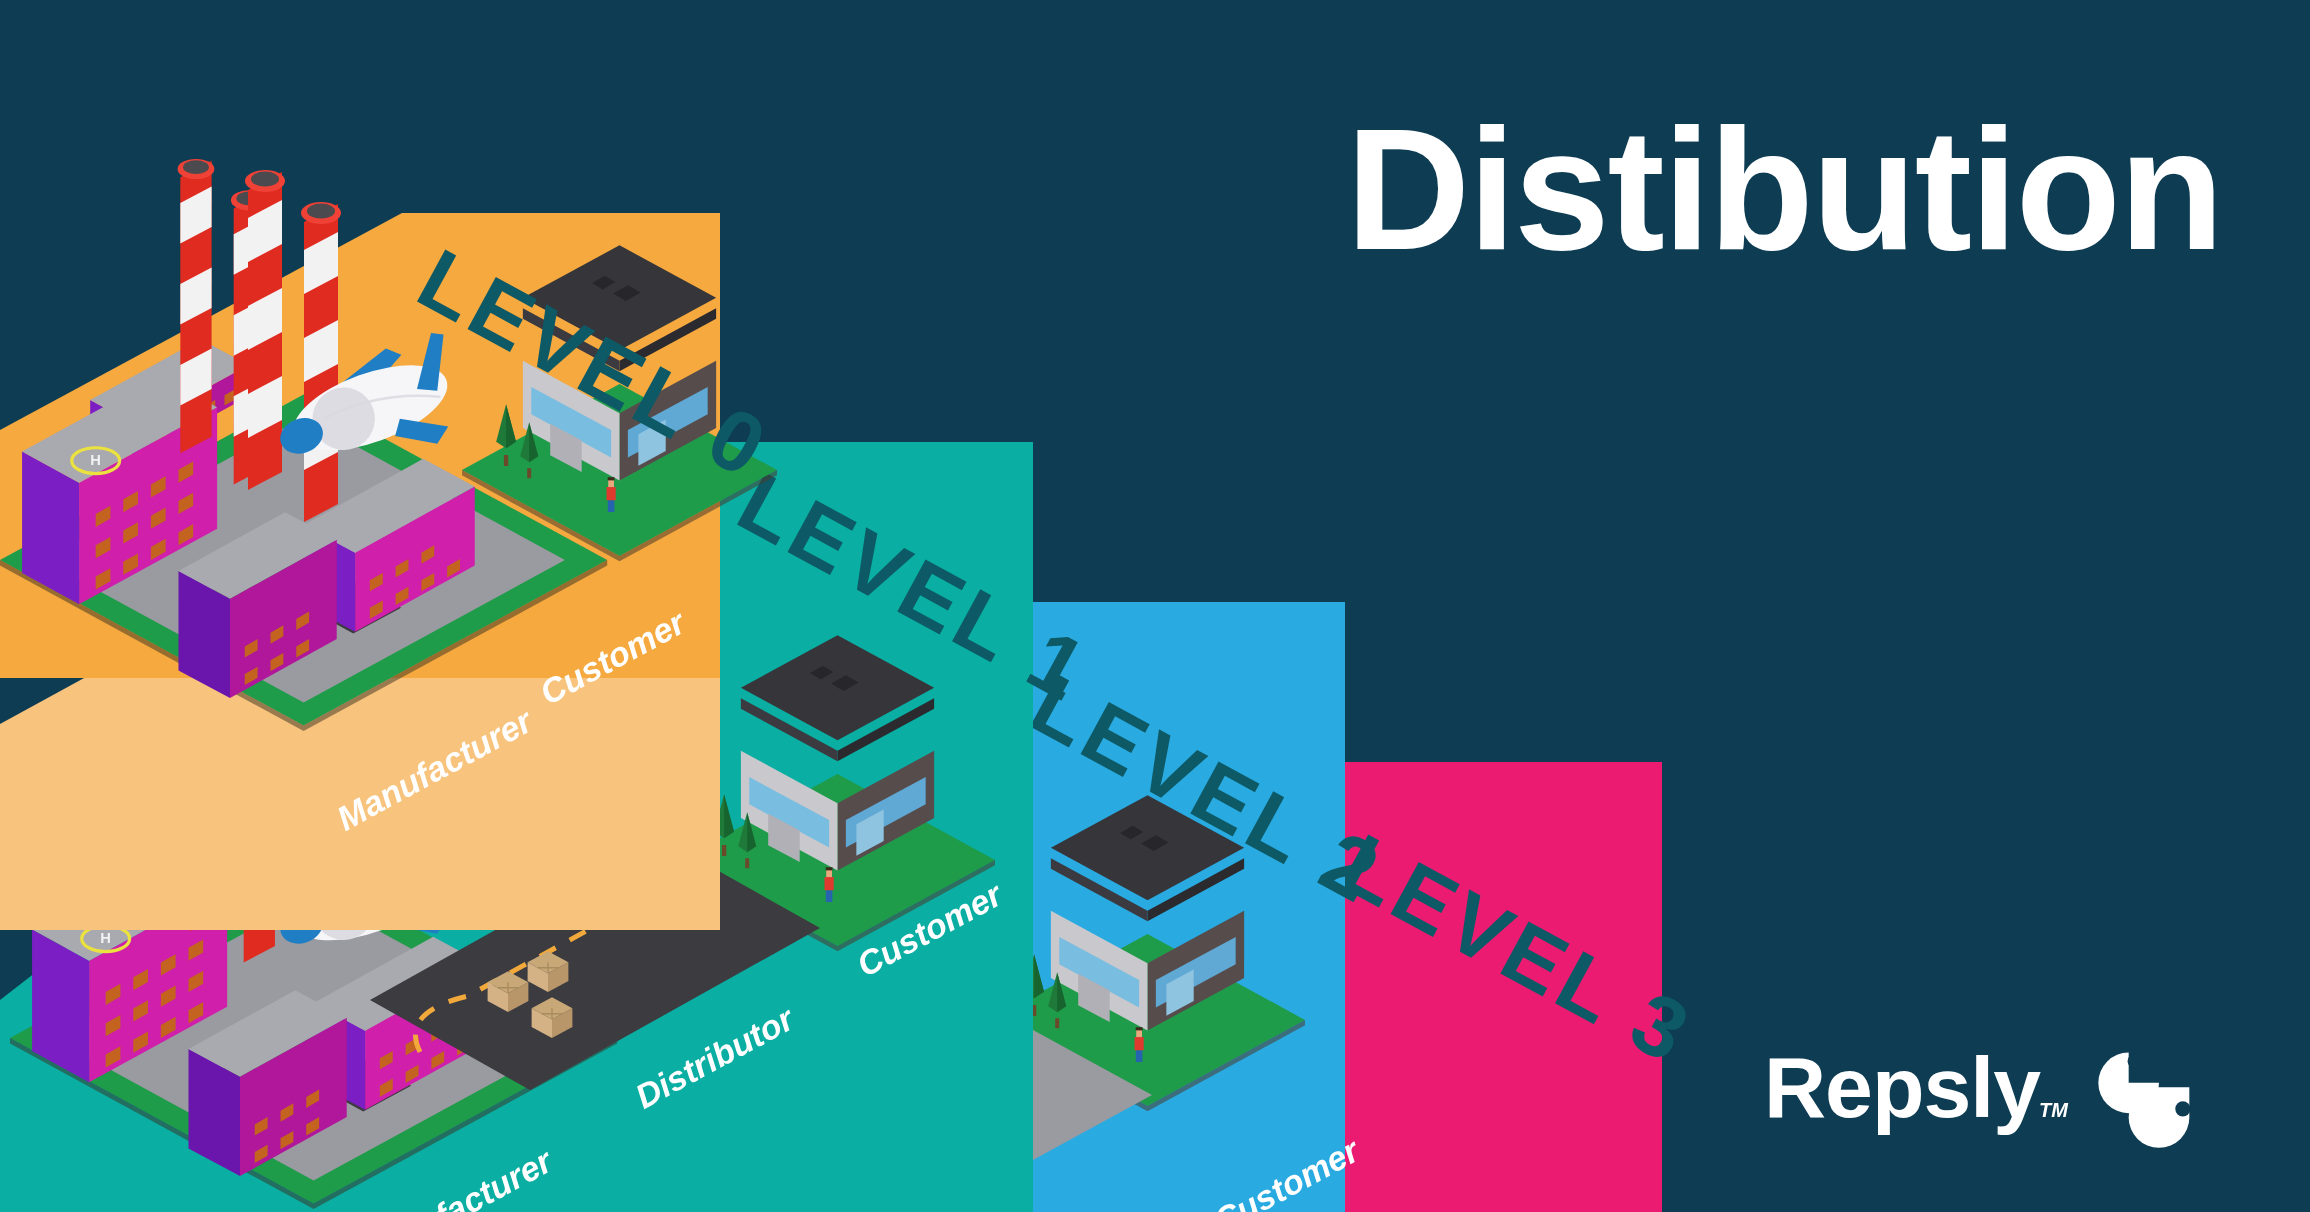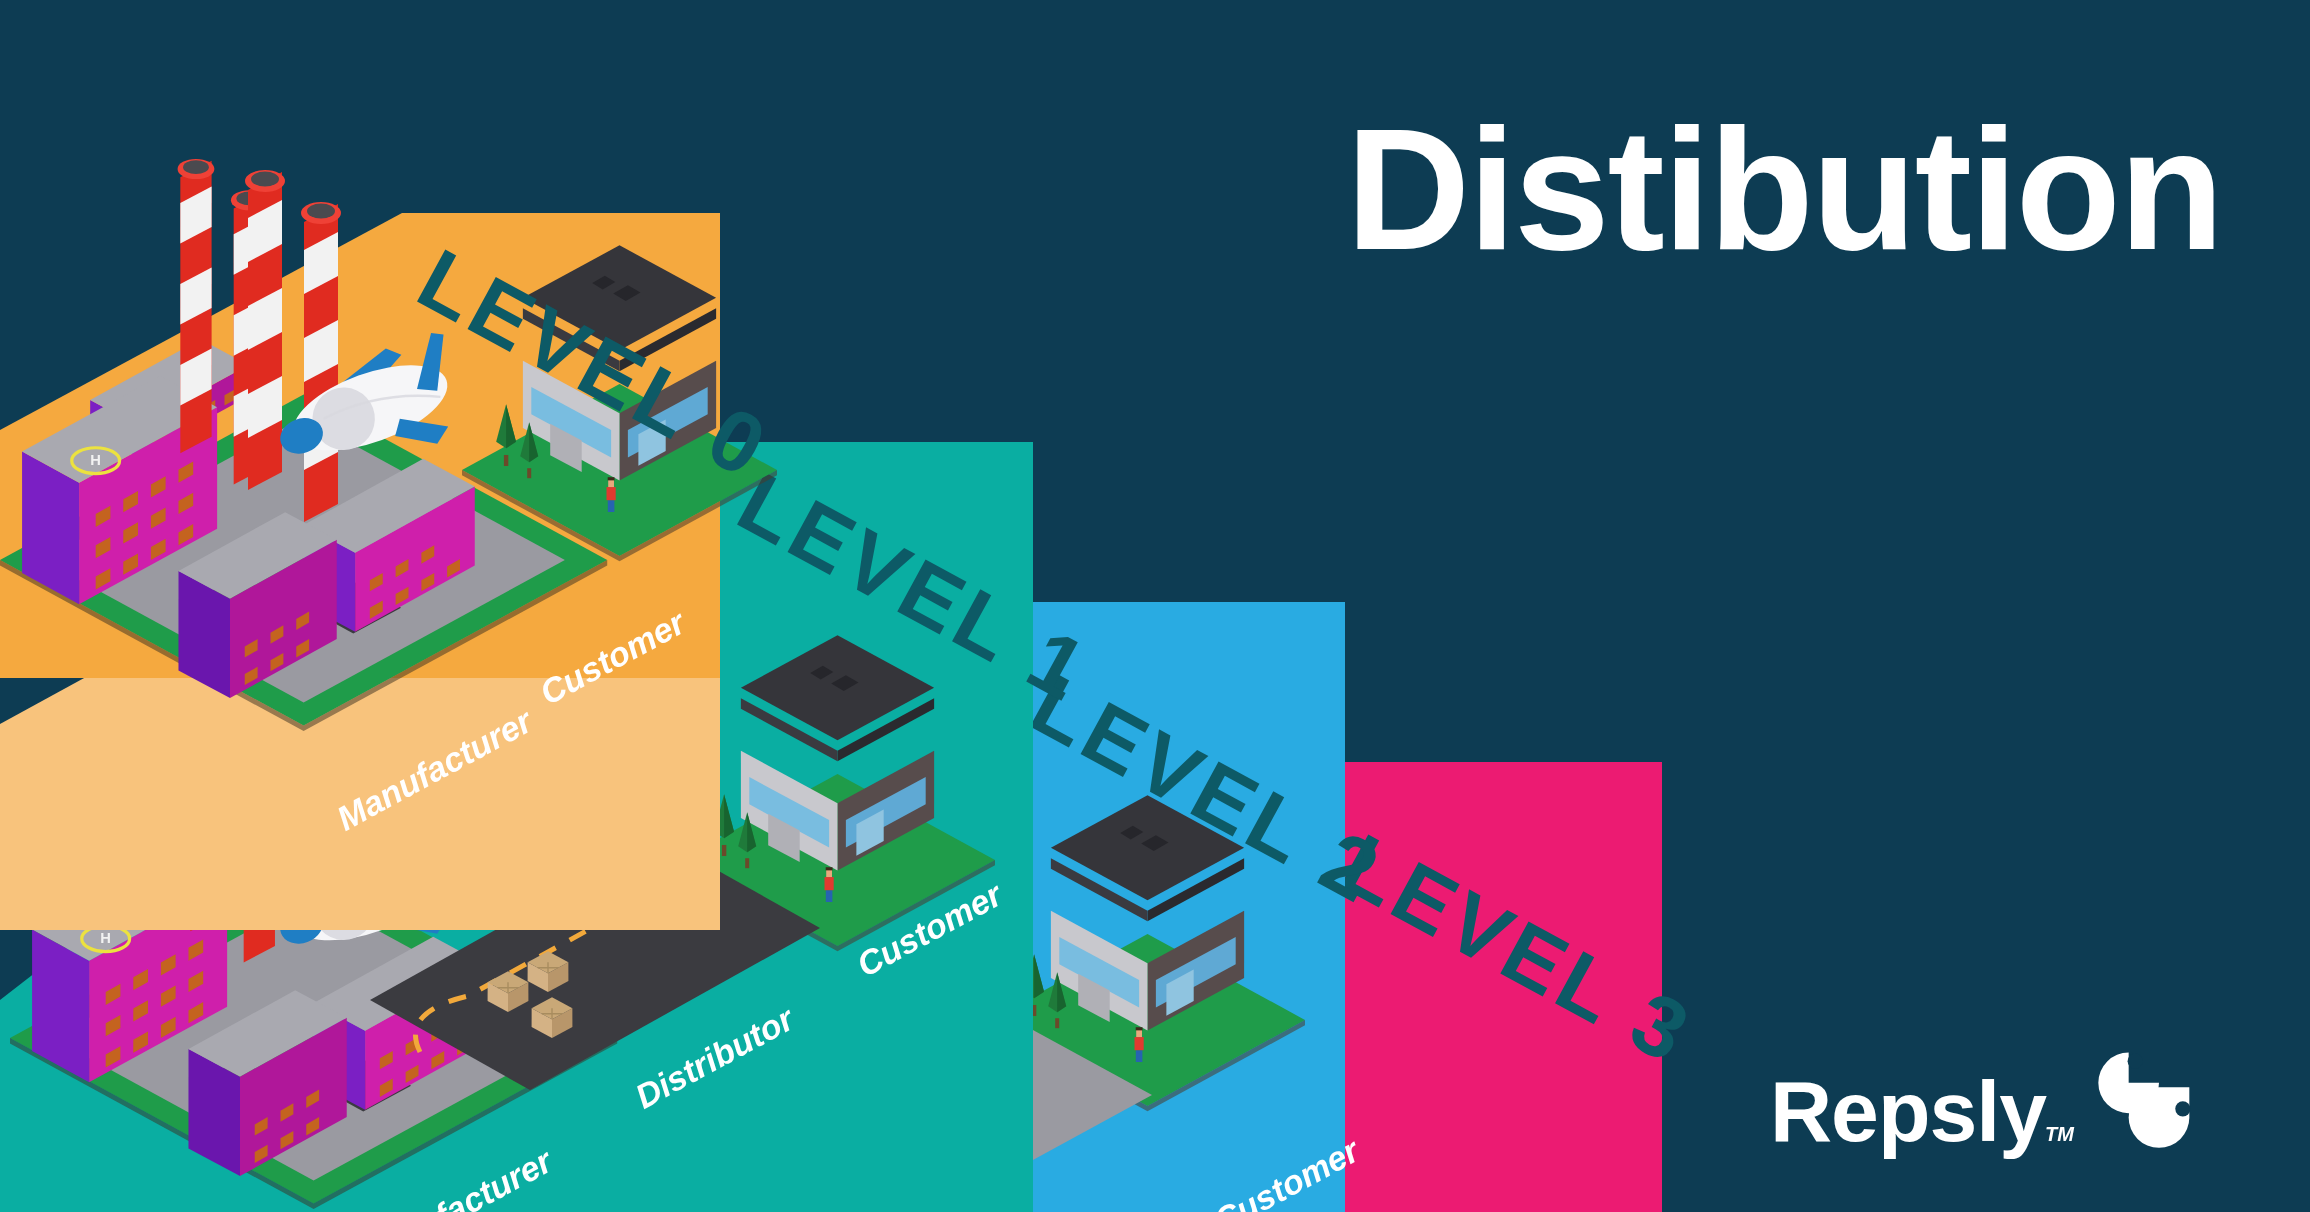--- a/index.html
+++ b/index.html
@@ -22,21 +22,21 @@
     font-size:172px;
     line-height:0.95;
     letter-spacing:-2px;
     white-space:nowrap;
   }
   .headline .l2{display:block;}
 
   .brand{
     position:absolute;
     right:86px; bottom:58px;
-    display:flex; align-items:flex-end; gap:20px;
+    display:flex; align-items:center; gap:26px;
   }
   .brand-word{
     color:#fff;
     font-family:"Liberation Sans", sans-serif;
     font-weight:bold;
     font-size:86px;
     line-height:1;
     letter-spacing:-1px;
     position:relative;
     padding-right:28px;

